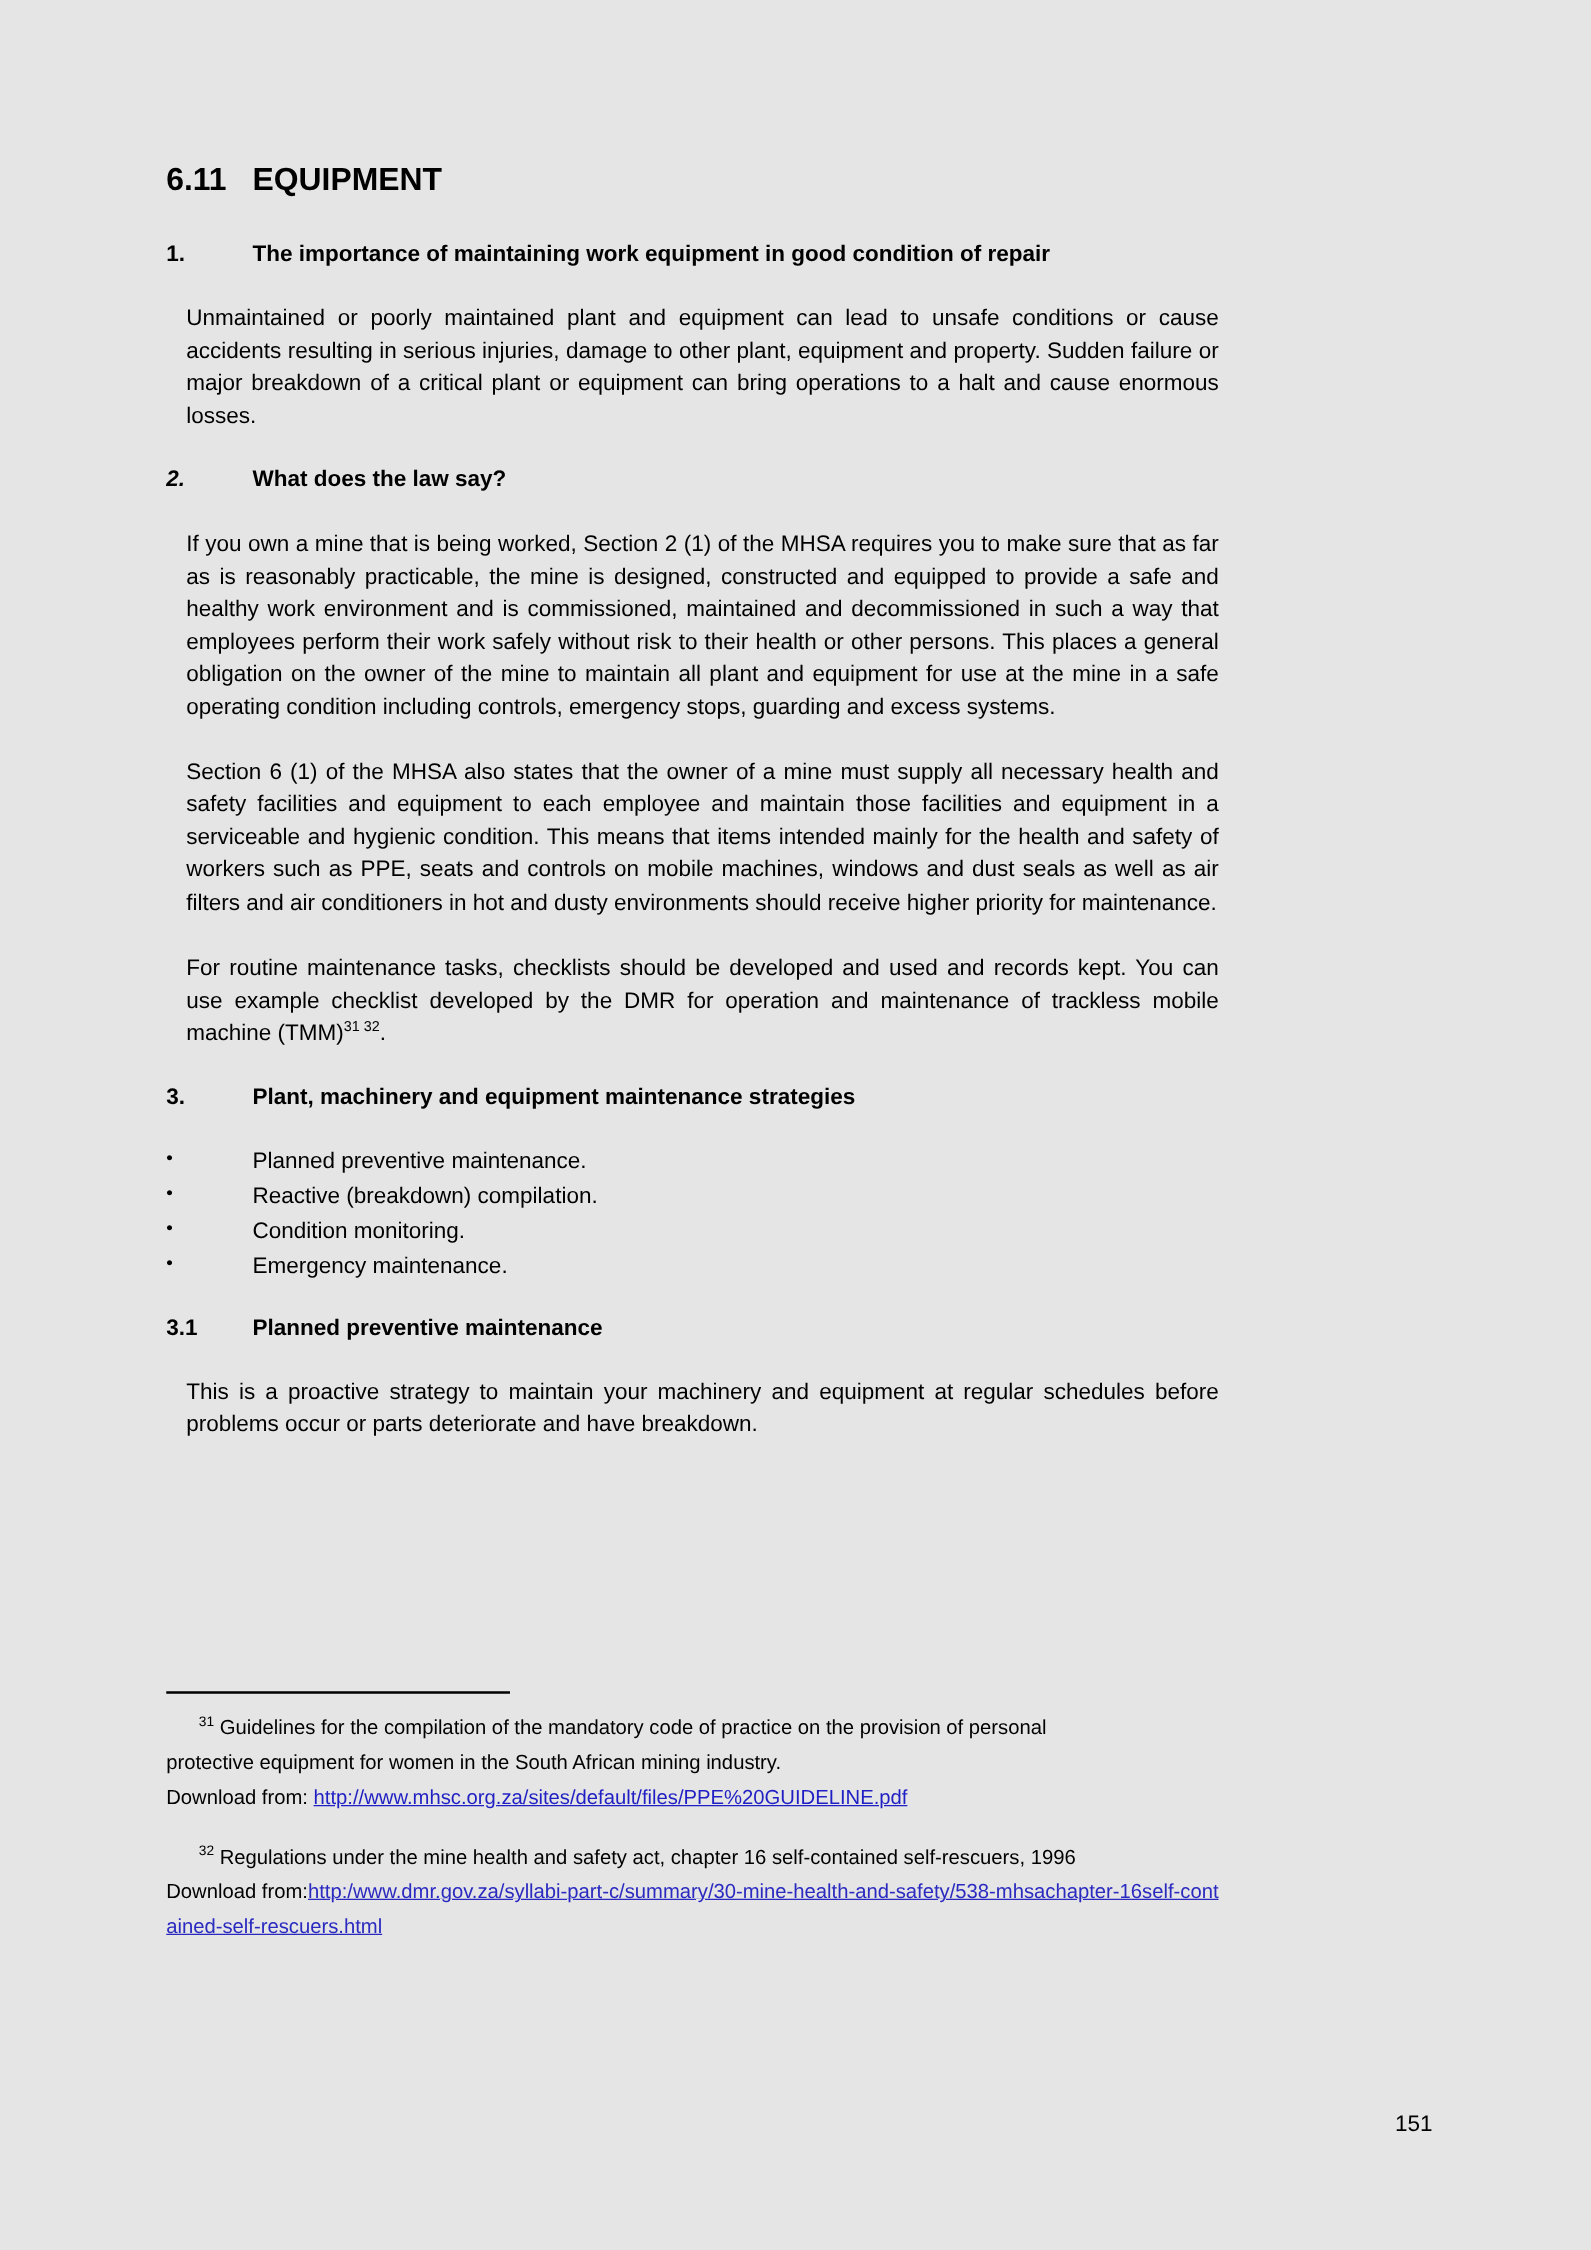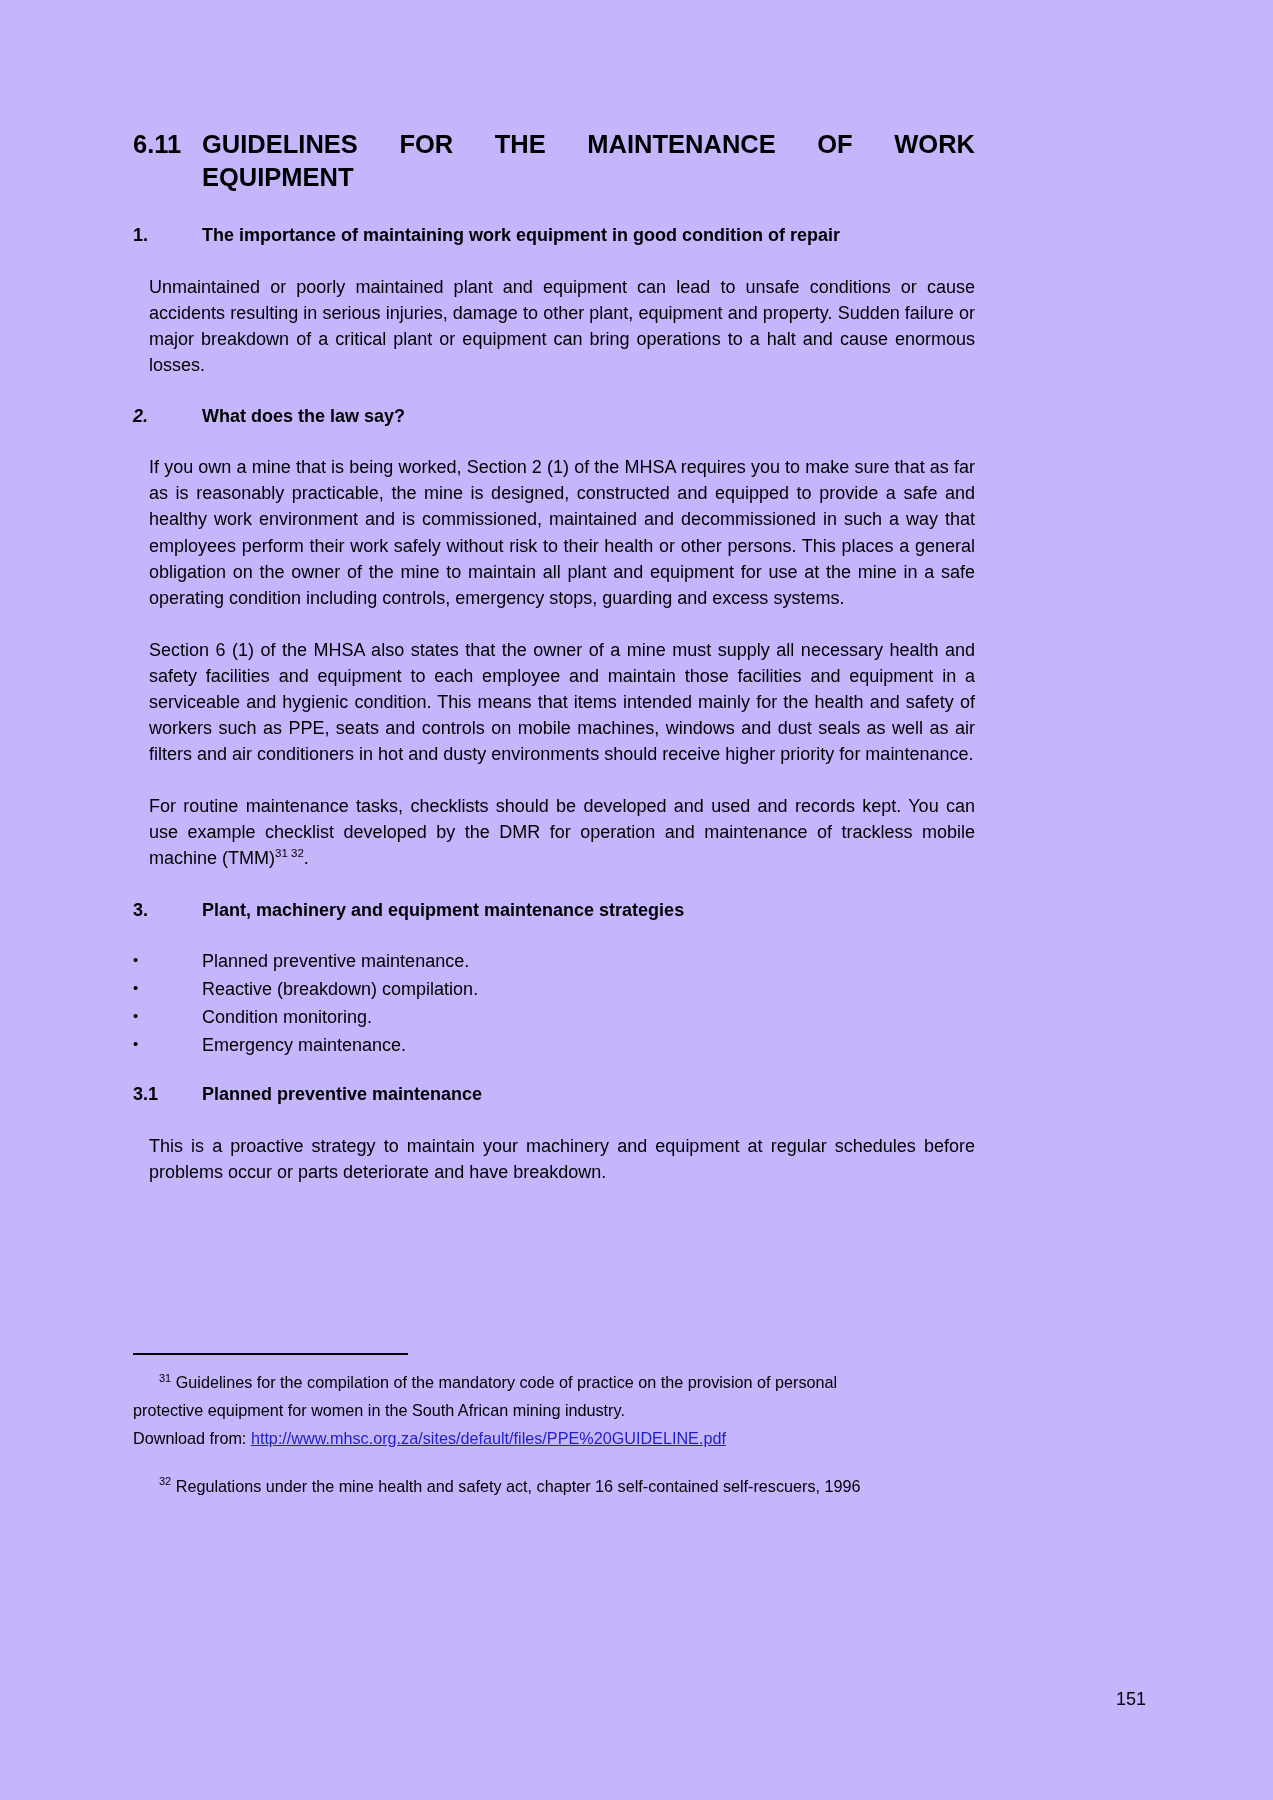--- a/index.html
+++ b/index.html
@@ -9,21 +9,21 @@
   }
   body {
     font-family: "Liberation Sans", sans-serif;
     color: #000000;
   }
   .page {
     position: relative;
     width: 1273px;
     height: 1800px;
     margin: 0 auto;
-    background: #c4b5fd;
+    background: #e5e5e5;
     box-sizing: border-box;
     padding: 0;
     overflow: hidden;
   }
   .content {
     position: absolute;
     left: 133px;
     top: 128px;
     width: 842px;
   }
@@ -154,21 +154,20 @@
 </head>
 <body>
 
 <div class="page">
 
   <div class="content">
 
     <h1 class="doc-title">
       <span class="num">6.11</span>
       <span class="txt">
-        <span class="line1">GUIDELINES FOR THE MAINTENANCE OF WORK</span>
         <span class="line2">EQUIPMENT</span>
       </span>
     </h1>
 
     <h2 class="sec-head">
       <span class="num">1.</span>
       <span class="txt">The importance of maintaining work equipment in good condition of repair</span>
     </h2>
 
     <p class="body">Unmaintained or poorly maintained plant and equipment can lead to unsafe conditions or cause accidents resulting in serious injuries, damage to other plant, equipment and property. Sudden failure or major breakdown of a critical plant or equipment can bring operations to a halt and cause enormous losses.</p>
@@ -221,18 +220,19 @@
     <div class="fn-rule"></div>
 
     <div class="fn-item">
       <span class="fn-line"><sup>31</sup> <span>Guidelines for the compilation of the mandatory code of practice on the provision of personal</span></span>
       <span class="fn-line">protective equipment for women in the South African mining industry.</span>
       <span class="fn-line"><span>Download from:</span> <a class="link" href="#">http://www.mhsc.org.za/sites/default/files/PPE%20GUIDELINE.pdf</a></span>
     </div>
 
     <div class="fn-item">
       <span class="fn-line"><sup>32</sup> <span>Regulations under the mine health and safety act, chapter 16 self-contained self-rescuers, 1996</span></span>
+      <span class="fn-line"><span>Download from:</span><a class="link purple" href="#">http:/www.dmr.gov.za/syllabi-part-c/summary/30-mine-health-and-safety/538-mhsachapter-16self-contained-self-rescuers.html</a></span>
     </div>
   </div>
 
   <div class="page-number">151</div>
 
 </div>
 
 </body></html>

